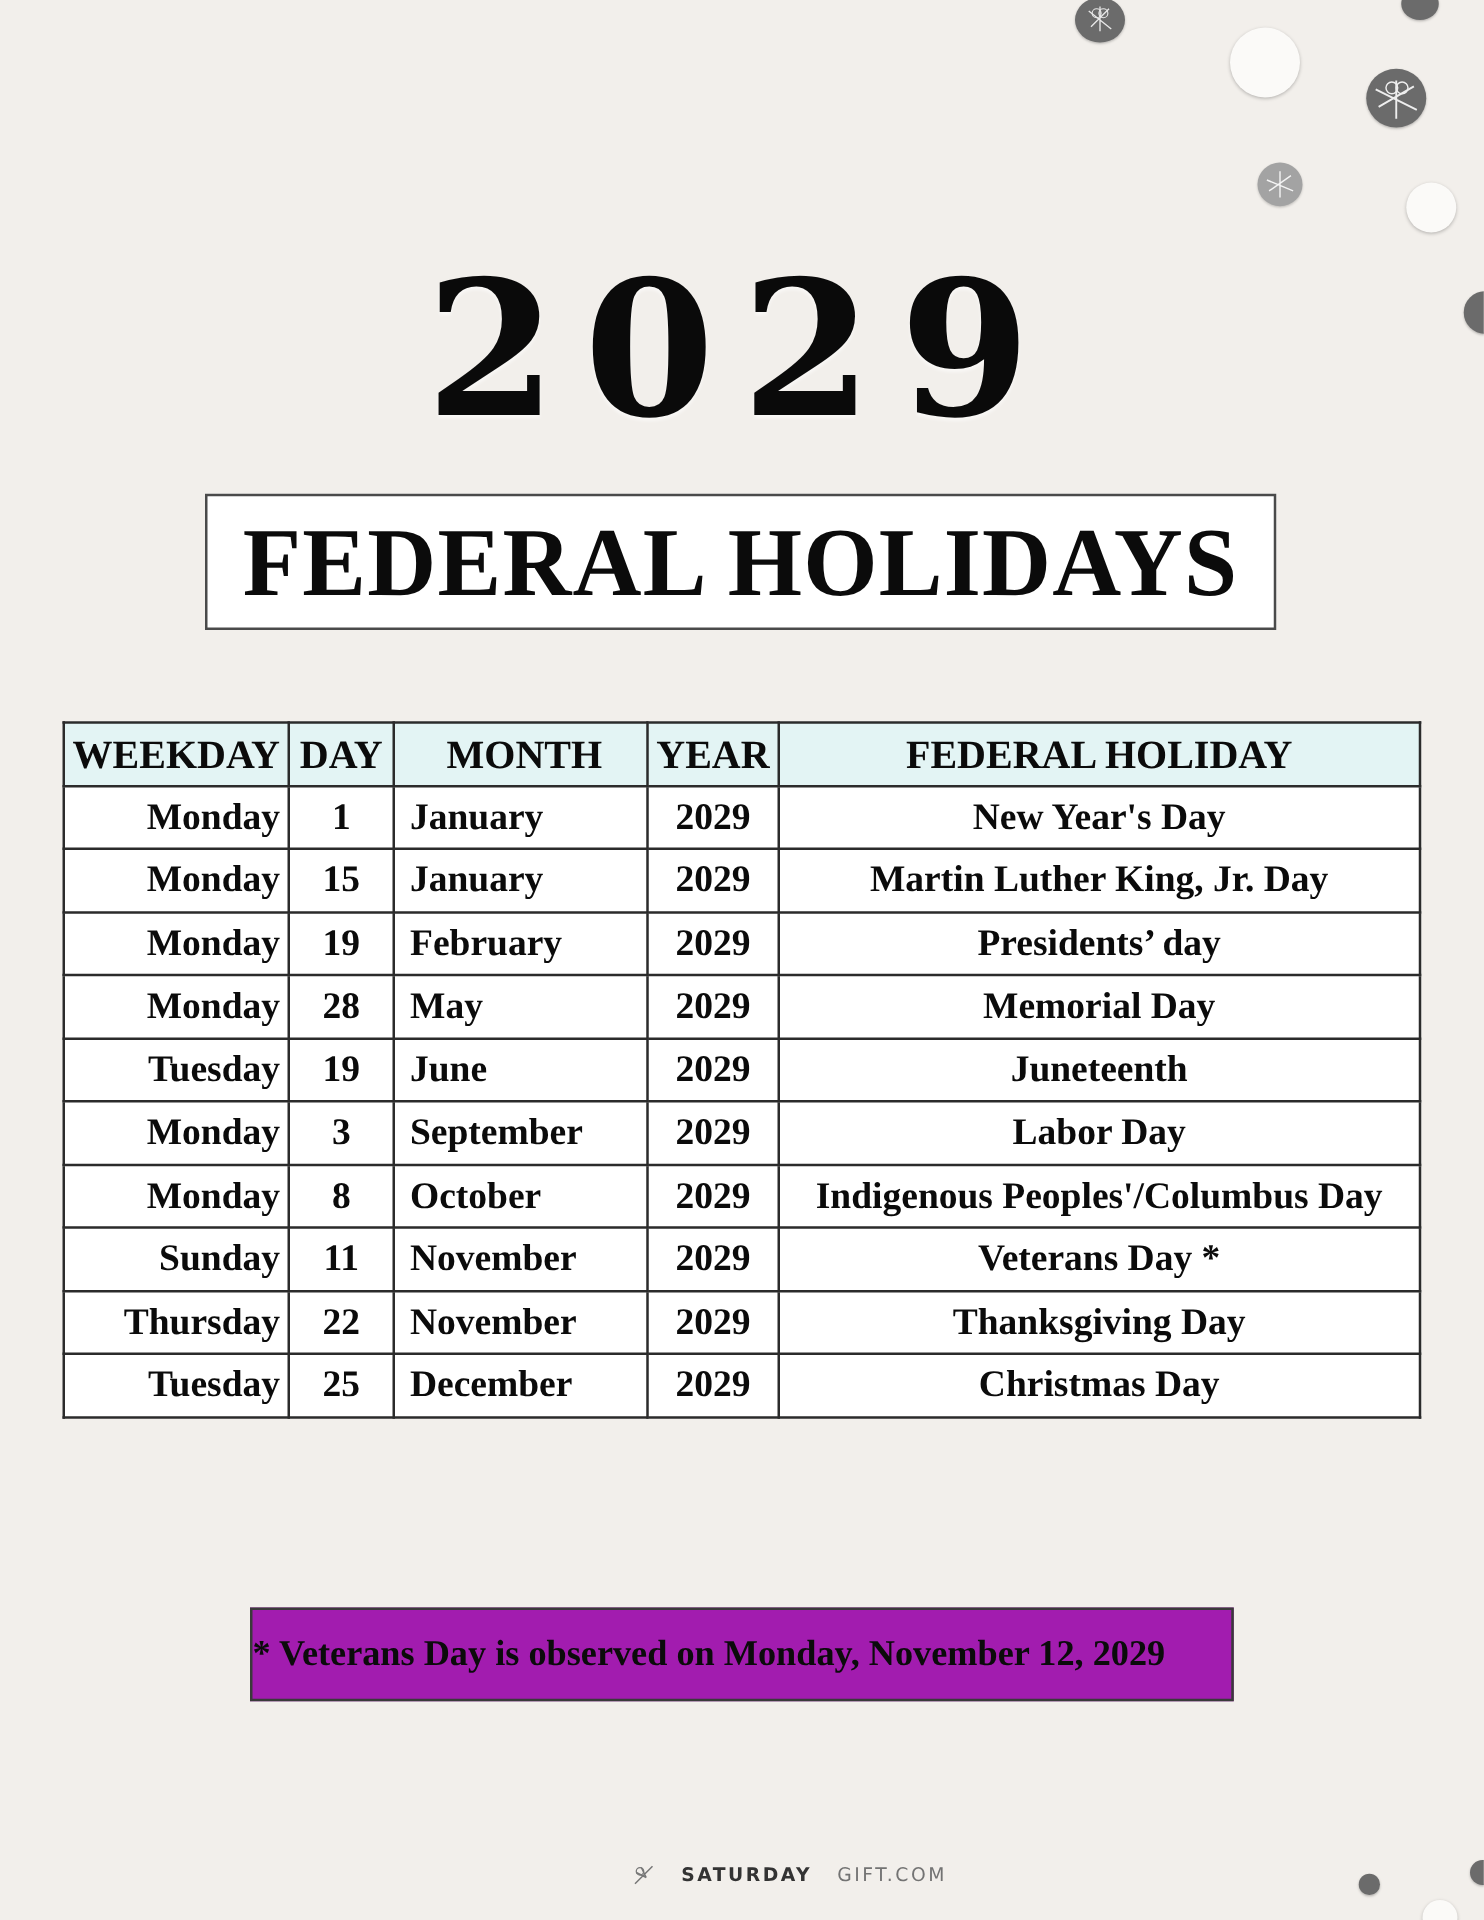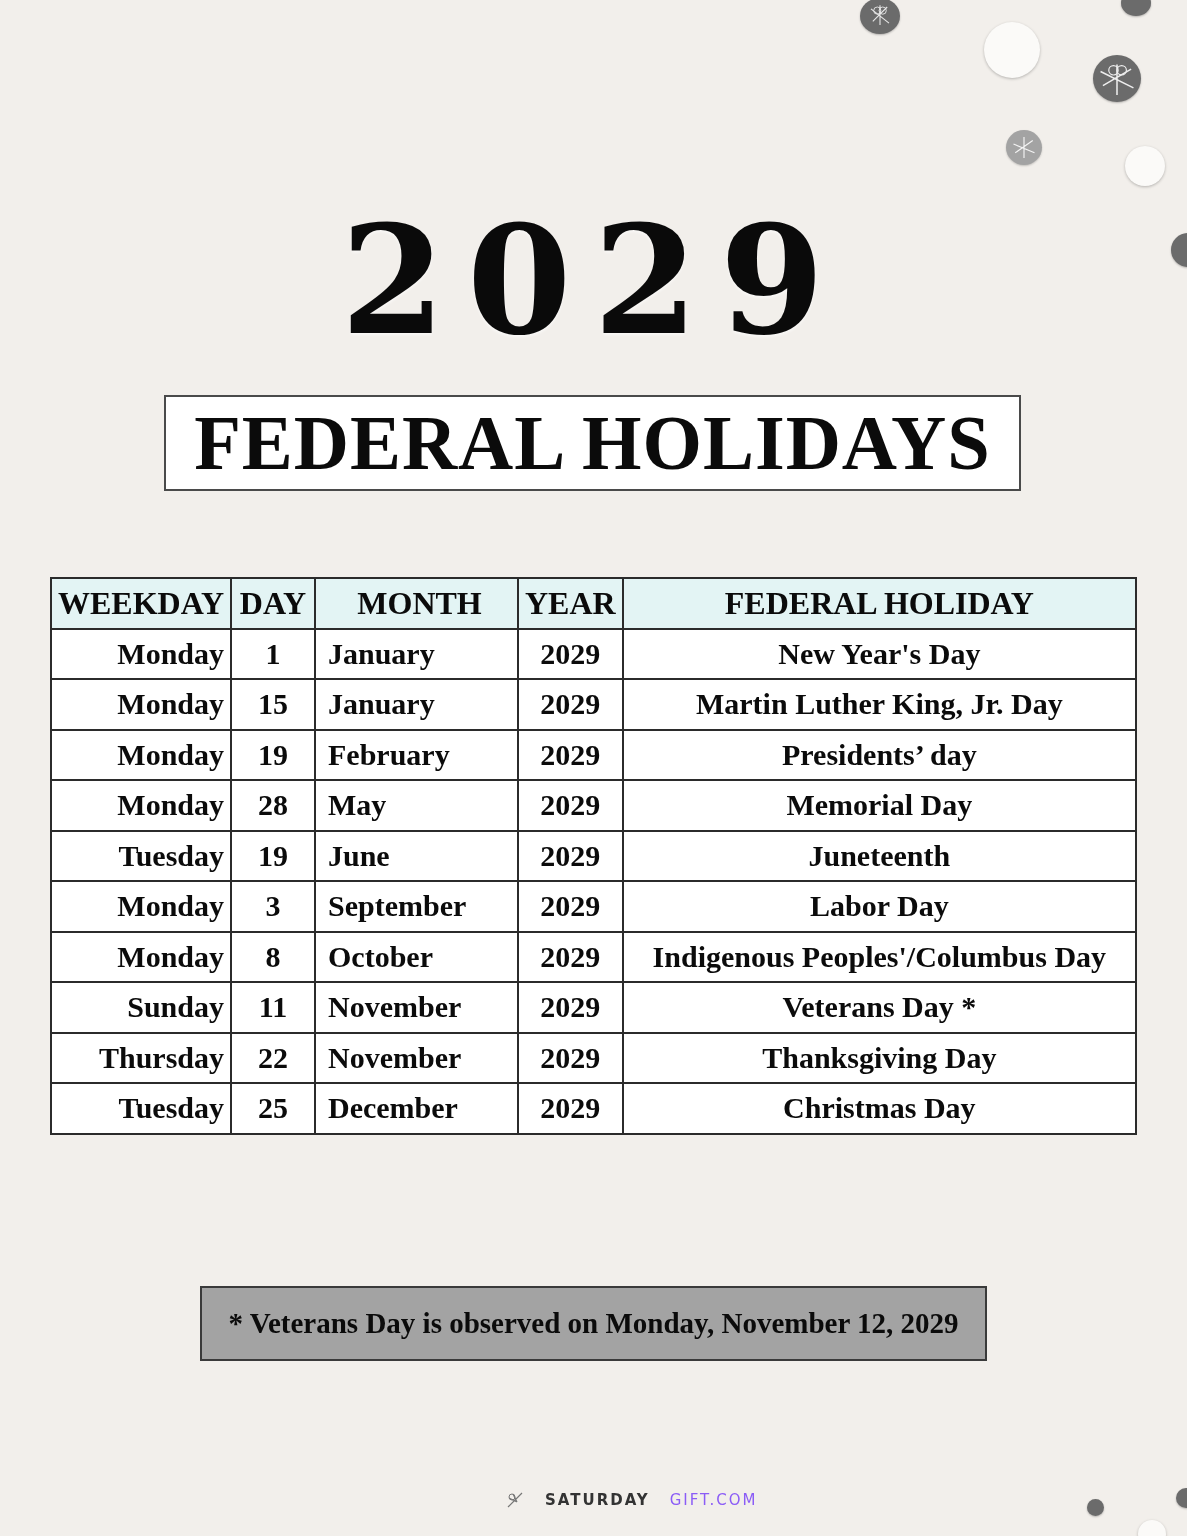--- a/index.html
+++ b/index.html
@@ -23,21 +23,21 @@
     font-family: "DejaVu Serif", serif;
     font-weight: bold;
     font-size: 150px;
     letter-spacing: 22px;
     line-height: 160px;
     color: #0a0a0a;
     text-shadow: 0 2px 3px rgba(255,255,255,0.6);
   }
   .title-box {
     position: absolute; left: 164px; top: 395px;
-    width: 857px; height: 96px;
+    width: 857px; height: 109px;
     background: #ffffff;
     border: 2px solid #4a4a4a;
     box-sizing: border-box;
     display: flex; align-items: center; justify-content: center;
   }
   .title-box span {
     font-family: "Liberation Serif", serif;
     font-weight: bold;
     font-size: 78px;
     letter-spacing: 1px;
@@ -68,40 +68,40 @@
   .c-weekday { width: 166px; text-align: right; }
   .c-day { width: 70px; text-align: center; margin-left: 36px; }
   .c-month { width: 183px; text-align: left; padding-left: 12px !important; margin-top: 20px; }
   .c-year { width: 84px; text-align: center; }
   .c-holiday { text-align: center; }
   th.c-month { text-align: center; }
 
   .note-box {
     position: absolute; left: 200px; top: 1286px;
     width: 787px; height: 75px;
-    background: #a3a3a3;
+    background: #a21caf;
     border: 2px solid #3a3a3a;
     box-sizing: border-box;
-    display: flex; align-items: center; justify-content: center;
+    display: flex; align-items: center; justify-content: flex-start;
     font-family: "Liberation Serif", serif;
     font-weight: bold;
     font-size: 29px;
     white-space: nowrap;
   }
 
   .brand {
     position: absolute; left: 505px; top: 1490px;
     display: flex; align-items: center; gap: 20px;
     font-family: "DejaVu Sans", sans-serif;
     font-size: 15px;
     letter-spacing: 2px;
     color: #333;
   }
   .brand .b1 { font-weight: bold; }
-  .brand .b2 { font-weight: normal; color: #8b5cf6; text-align: right; }
+  .brand .b2 { font-weight: normal; color: #737373; text-align: right; }
   .brand-icon { width: 20px; height: 20px; }
 </style>
 </head>
 <body>
 
 <div class="deco dark" style="left:860px;top:-2px;width:40px;height:36px;">
   <svg viewBox="0 0 40 40">
       <path d="M10 12 L30 28 M12 26 L28 10 M20 8 L20 30" stroke="#e8e8e8" stroke-width="1.2" fill="none"></path>
       <circle cx="17" cy="14" r="4" stroke="#e8e8e8" fill="none"></circle>
       <circle cx="23" cy="14" r="4" stroke="#e8e8e8" fill="none"></circle>

